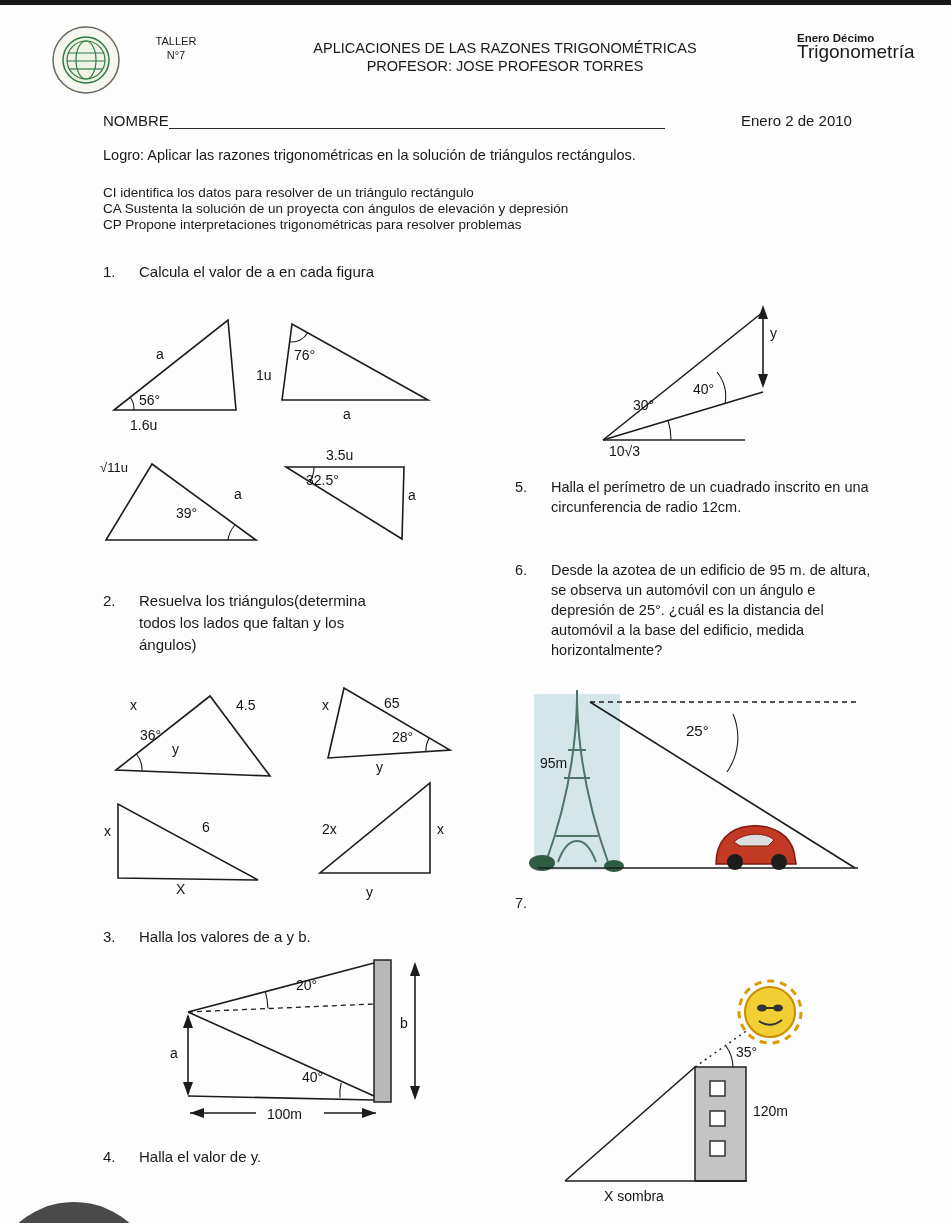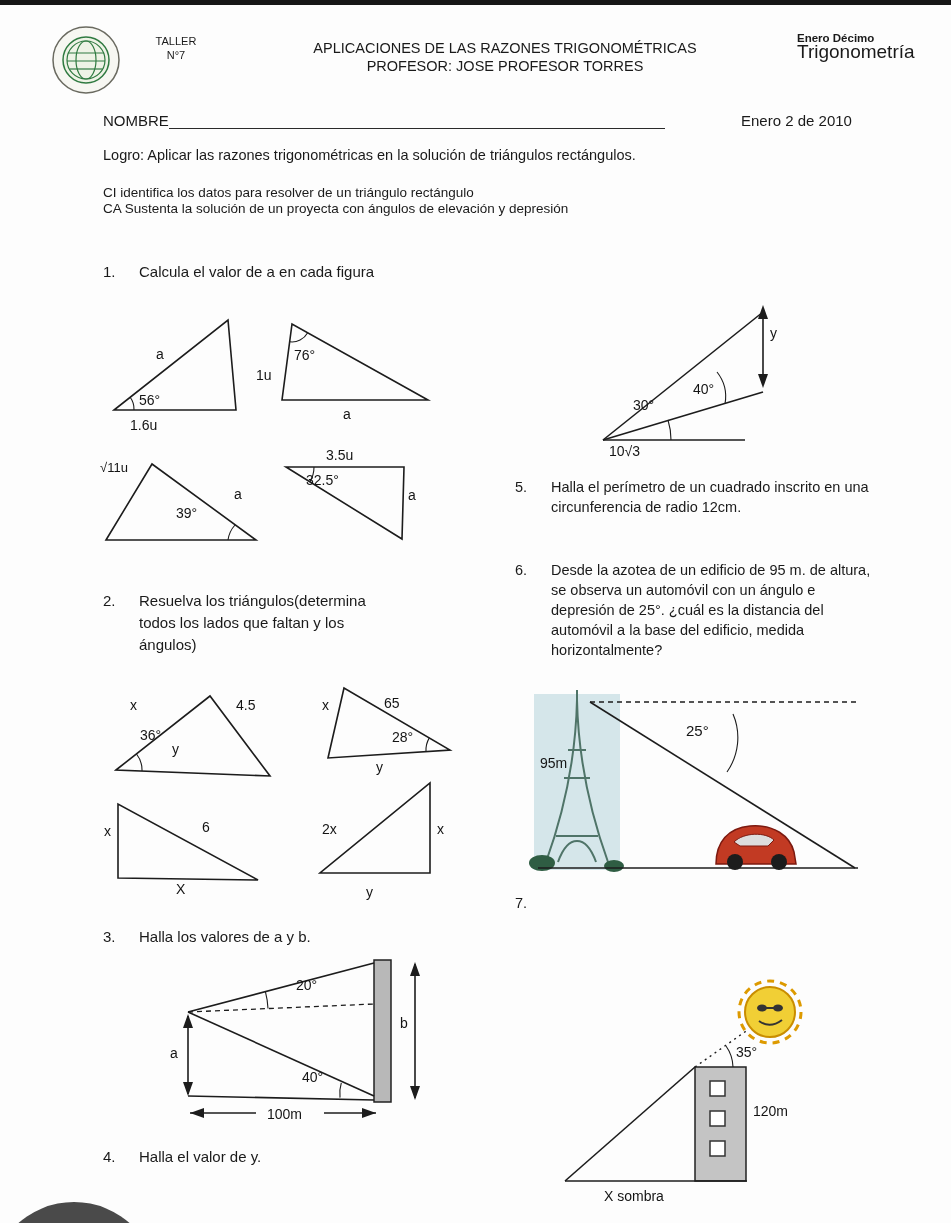--- a/index.html
+++ b/index.html
@@ -56,20 +56,21 @@
   <div class="abs" style="left:797px;top:32px;font-size:11.5px;font-weight:bold;">Enero Décimo</div>
   <div class="abs" style="left:797px;top:41px;font-size:19px;">Trigonometría</div>
 
   <div class="abs" style="left:103px;top:112px;font-size:15px;">NOMBRE</div>
   <div class="abs" style="left:169px;top:110px;width:496px;height:19px;border-bottom:1.5px solid #2a2a2a;"></div>
   <div class="abs" style="left:703px;top:112px;font-size:15px;margin-left:38px;">Enero 2 de 2010</div>
 
   <div class="abs" style="left:103px;top:147px;font-size:14.5px;">Logro: Aplicar las razones trigonométricas en la solución de triángulos rectángulos.</div>
   <div class="abs" style="left:103px;top:185px;font-size:13.5px;">CI  identifica los datos para resolver de un triángulo rectángulo</div>
   <div class="abs" style="left:103px;top:201px;font-size:13.5px;">CA Sustenta la solución  de un proyecta con ángulos de elevación y depresión</div>
+  <div class="abs" style="left:103px;top:217px;font-size:13.5px;">CP Propone interpretaciones trigonométricas para resolver problemas</div>
 
   <div class="q big" style="left:103px;top:261px;width:420px;">
     <span class="qnum">1.</span>
     <span class="qtext">Calcula el valor de a en cada figura</span>
   </div>
 
   <svg class="fig" style="left:106px;top:315px" width="148" height="122" viewBox="0 0 148 122">
     <polygon class="tri" points="8,95 130,95 122,5"></polygon>
     <path class="thin" d="M 28,95 A 20,20 0 0 0 24,82"></path>
     <text x="50" y="44">a</text>

